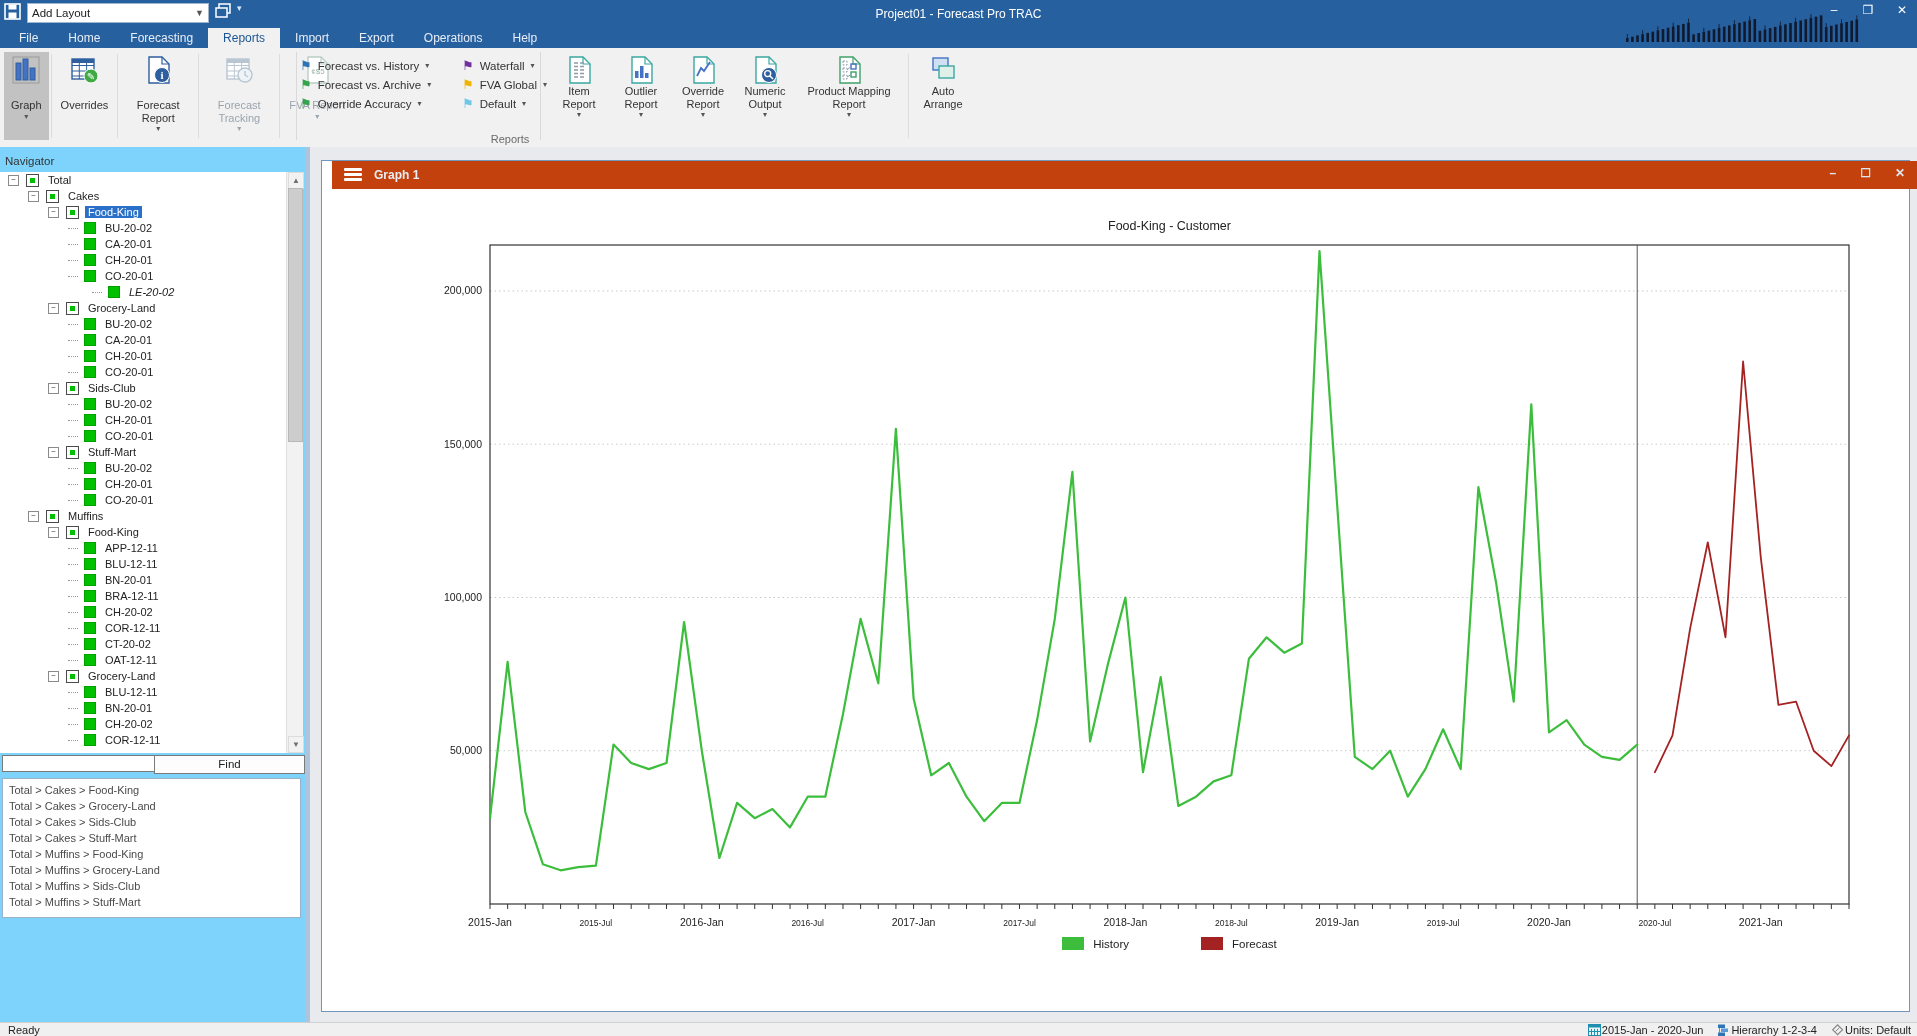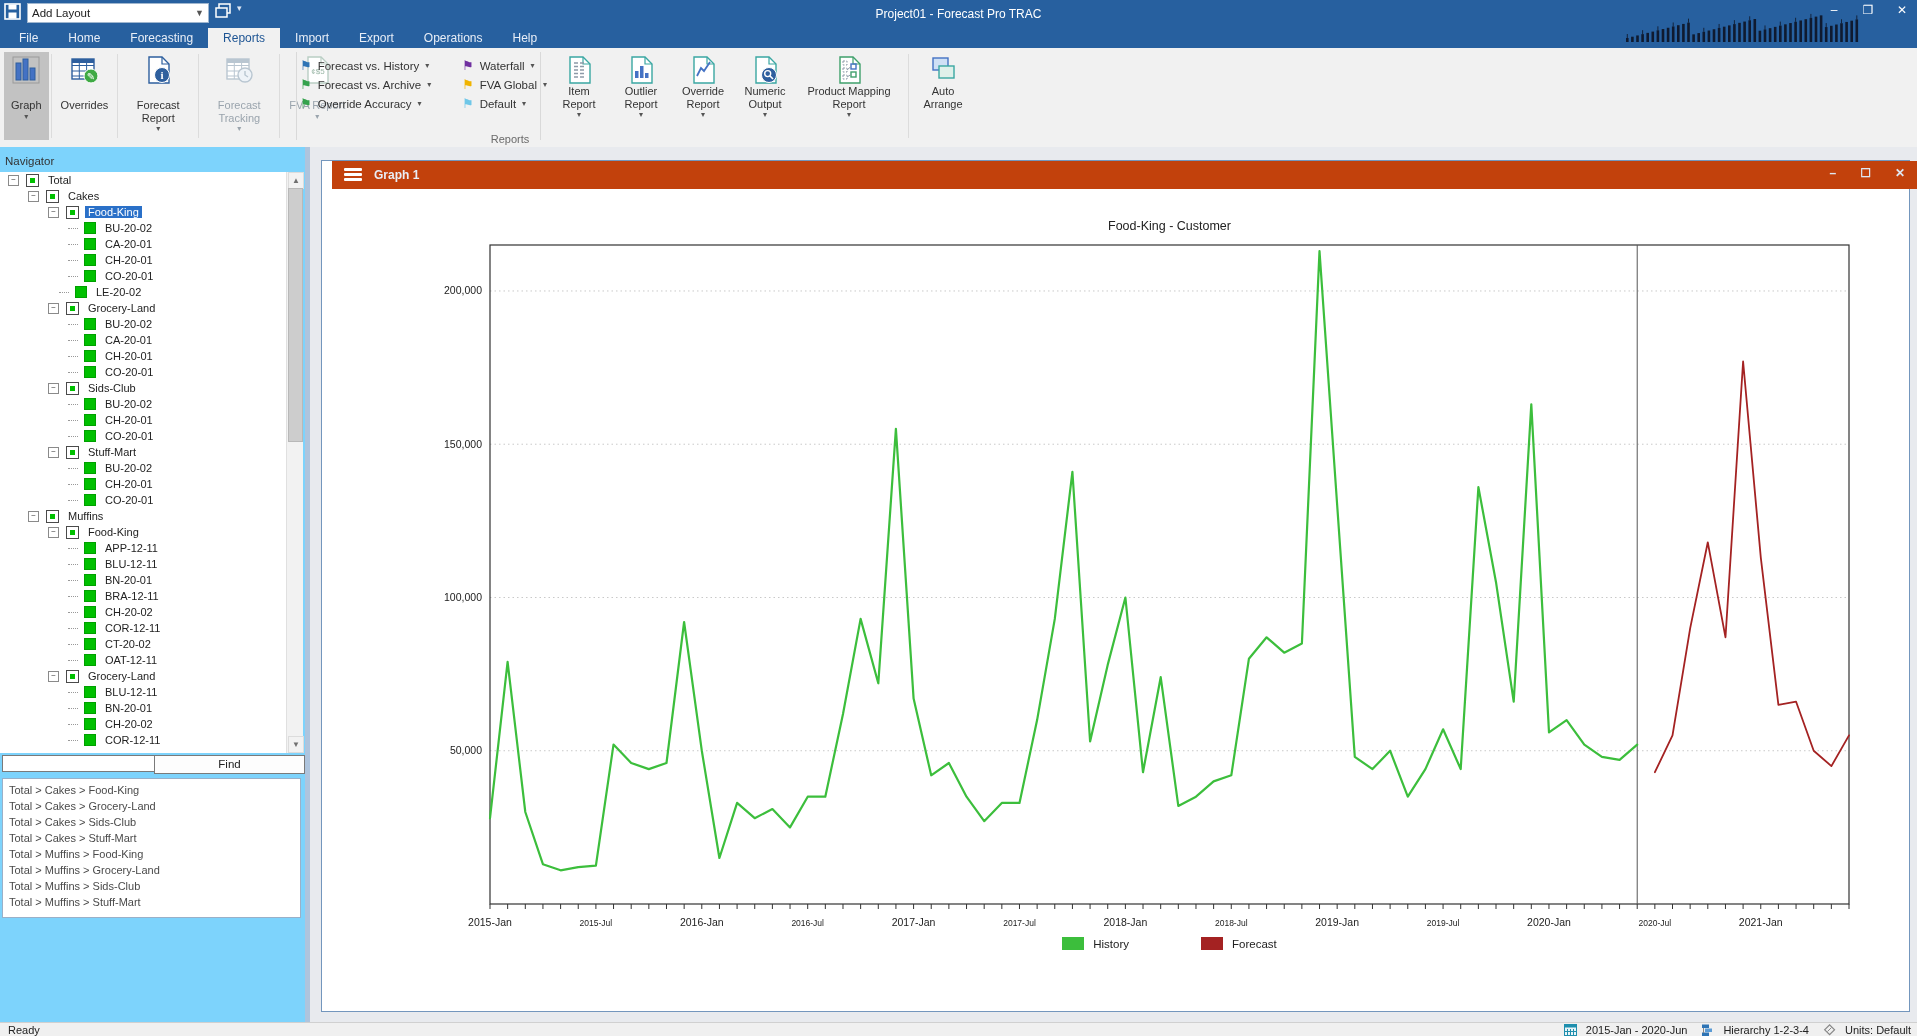--- a/index.html
+++ b/index.html
@@ -80,21 +80,21 @@
   .chart-title{position:absolute;left:168px;top:30px;width:1359px;text-align:center;
                font-size:12.5px;color:#222;}
   .legend{position:absolute;left:168px;top:748px;width:1359px;display:flex;justify-content:center;gap:72px;}
   .litem{display:flex;align-items:center;gap:9px;font-size:11.5px;color:#222;}
   .lswatch{width:22px;height:13px;}
   
   .status{position:absolute;left:0;top:1022px;width:1917px;height:14px;background:#f0f0f0;
           border-top:1px solid #d0d0d0;font-size:11px;color:#222;}
   .st-left{position:absolute;left:8px;top:1px;}
   .st-right{position:absolute;right:6px;top:0px;display:flex;gap:14px;align-items:center;}
-  .st-item{display:flex;align-items:flex-end;gap:9px;}
+  .st-item{display:flex;align-items:flex-end;gap:1px;}
 </style>
 </head>
 <body>
 
 <div class="app">
 
   <div class="header">
     <div class="win-title">Project01 - Forecast Pro TRAC</div>
     <div class="qa">
       <svg width="17" height="17" viewBox="0 0 17 17">
@@ -401,21 +401,21 @@
         <div class="trow" style="padding-left: 68px;">
           <span style="width: 10px; border-top: 1px dotted rgb(153, 153, 153); margin-right: 6px;"></span>
           <span class="lsq"></span>
           <span class="tlabel">CH-20-01</span>
         </div>
         <div class="trow" style="padding-left: 68px;">
           <span style="width: 10px; border-top: 1px dotted rgb(153, 153, 153); margin-right: 6px;"></span>
           <span class="lsq"></span>
           <span class="tlabel">CO-20-01</span>
         </div>
-        <div class="trow" style="padding-left: 59px;">
+        <div class="trow" style="padding-left: 92px; font-style: italic;">
           <span style="width: 10px; border-top: 1px dotted rgb(153, 153, 153); margin-right: 6px;"></span>
           <span class="lsq"></span>
           <span class="tlabel">LE-20-02</span>
         </div>
         <div class="trow" style="padding-left: 48px;">
           <span class="expbox" style="margin-right: 7px;">−</span>
           <span class="psq">
             <i></i>
           </span>
           <span class="tlabel">Grocery-Land</span>

